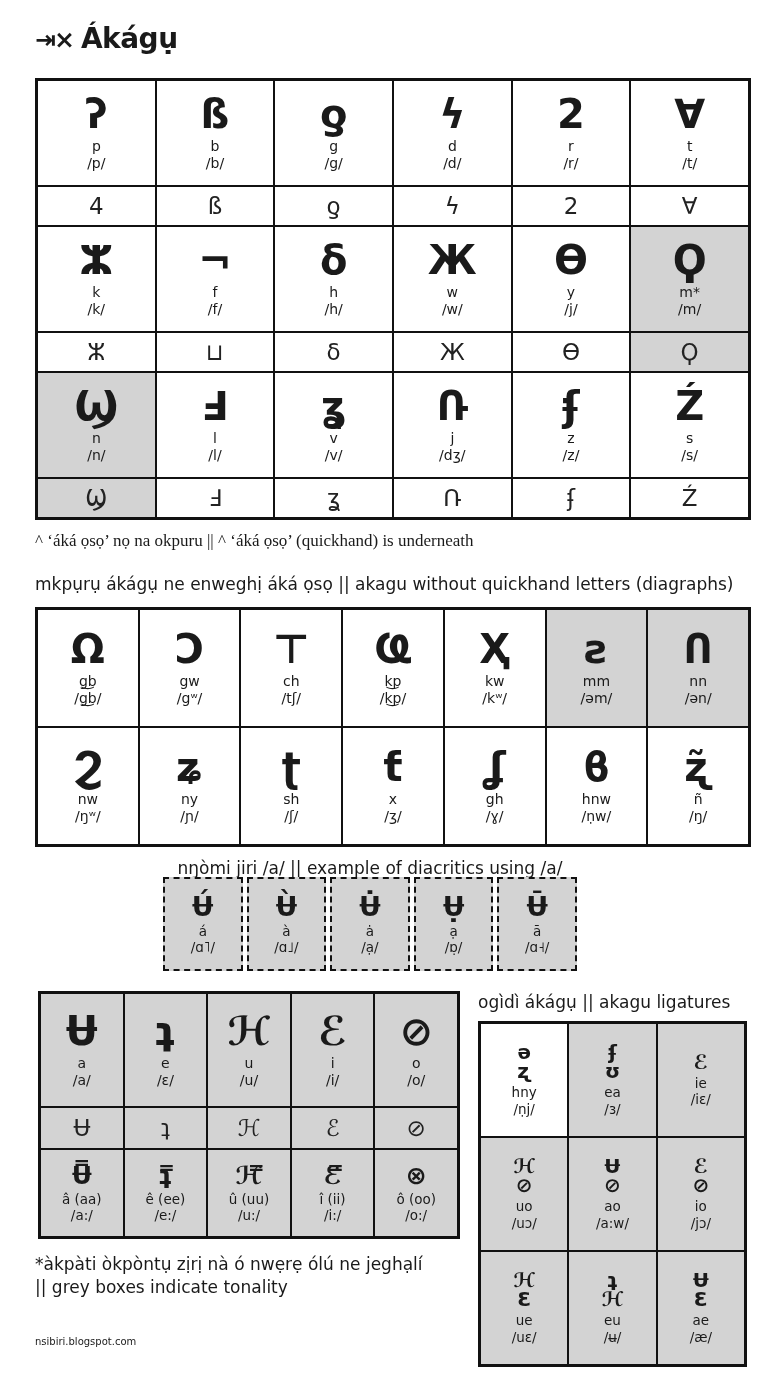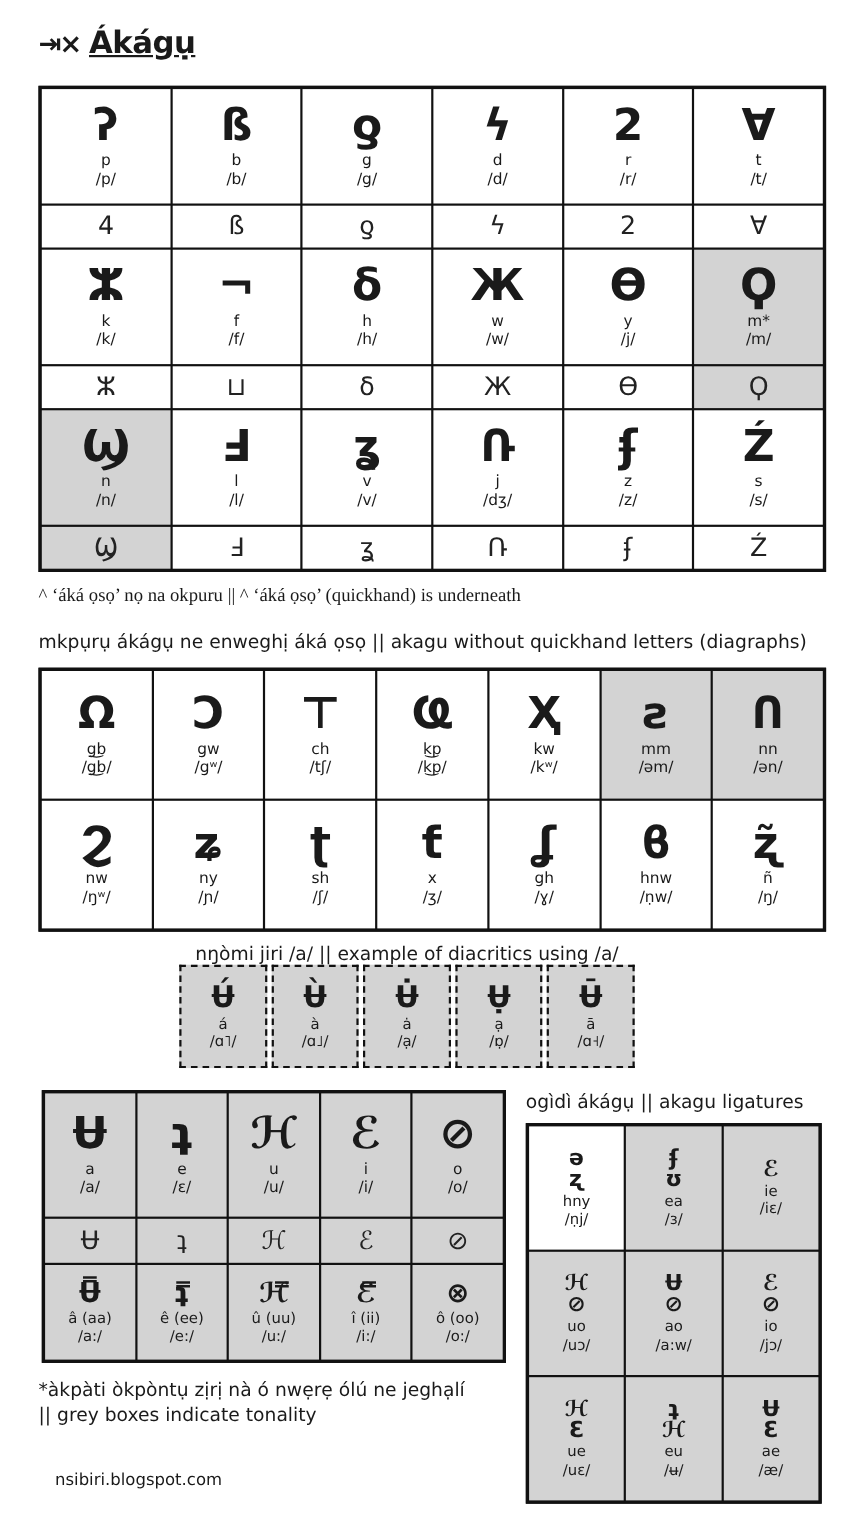--- a/index.html
+++ b/index.html
@@ -3,21 +3,21 @@
 <meta charset="utf-8">
 <style>
   html,body{margin:0;padding:0;}
   body{
     width:768px;height:1400px;position:relative;background:#ffffff;
     font-family:"DejaVu Sans", sans-serif;color:#1a1a1a;overflow:hidden;
   }
   
   #hdr{position:absolute;left:35px;top:22px;display:flex;align-items:baseline;white-space:nowrap;}
   #hdr .icon{font-size:25px;font-weight:bold;margin-right:8px;letter-spacing:-2px;}
-  #hdr .ttl{font-size:28px;font-weight:bold;letter-spacing:-0.5px;text-decoration:underline;}
+  #hdr .ttl{font-size:28px;font-weight:bold;letter-spacing:-0.5px;}
   #hdr .sub{font-size:18px;margin-left:2px;}
   
   .tbl{position:absolute;display:grid;gap:2px;border:3px solid #111;background:#111;}
   .cell{background:#fff;display:flex;flex-direction:column;align-items:center;justify-content:center;text-align:center;}
   .glyph{font-size:40px;font-weight:bold;line-height:1.02;white-space:pre-line;}
   .lbl{font-size:14px;line-height:1.2;margin-top:3px;}
   .ipa{font-size:14px;line-height:1.2;}
   .q{font-size:23px;font-weight:normal;color:#222;justify-content:center;}
   .g{background:#d3d3d3;}
   .note{position:absolute;font-size:17px;white-space:pre-line;}
@@ -31,21 +31,21 @@
   #t2{left:35px;top:607px;width:710px;grid-template-columns:repeat(7,1fr);grid-template-rows:116px 116px;}
   #vt{left:38px;top:991px;width:416px;grid-template-columns:repeat(5,1fr);grid-template-rows:112px 40px 86px;}
   #vt .lv .glyph{font-size:25px;}
   #vt .lv .lbl,#vt .lv .ipa{font-size:13.5px;}
   #lig{left:478px;top:1021px;width:263px;grid-template-columns:repeat(3,1fr);grid-template-rows:112px 112px 112px;}
   #lig .glyph{font-size:20px;line-height:0.95;}
   #lig .lbl,#lig .ipa{font-size:13.5px;}
   #dia-head{position:absolute;left:143px;top:858px;width:454px;text-align:center;font-size:17px;}
   #lig-head{position:absolute;left:478px;top:992px;font-size:17px;white-space:nowrap;}
   #note3{left:35px;top:1253px;width:450px;line-height:1.35;}
-  #site{position:absolute;left:50px;top:1336px;font-size:15px;}
+  #site{position:absolute;left:35px;top:1336px;font-size:10px;}
 </style>
 </head>
 <body>
 
 <div id="hdr">
   <span class="icon">⇥×</span>
   <span class="ttl">Ákágụ</span>
 </div>
 
 <div class="tbl" id="t1">

